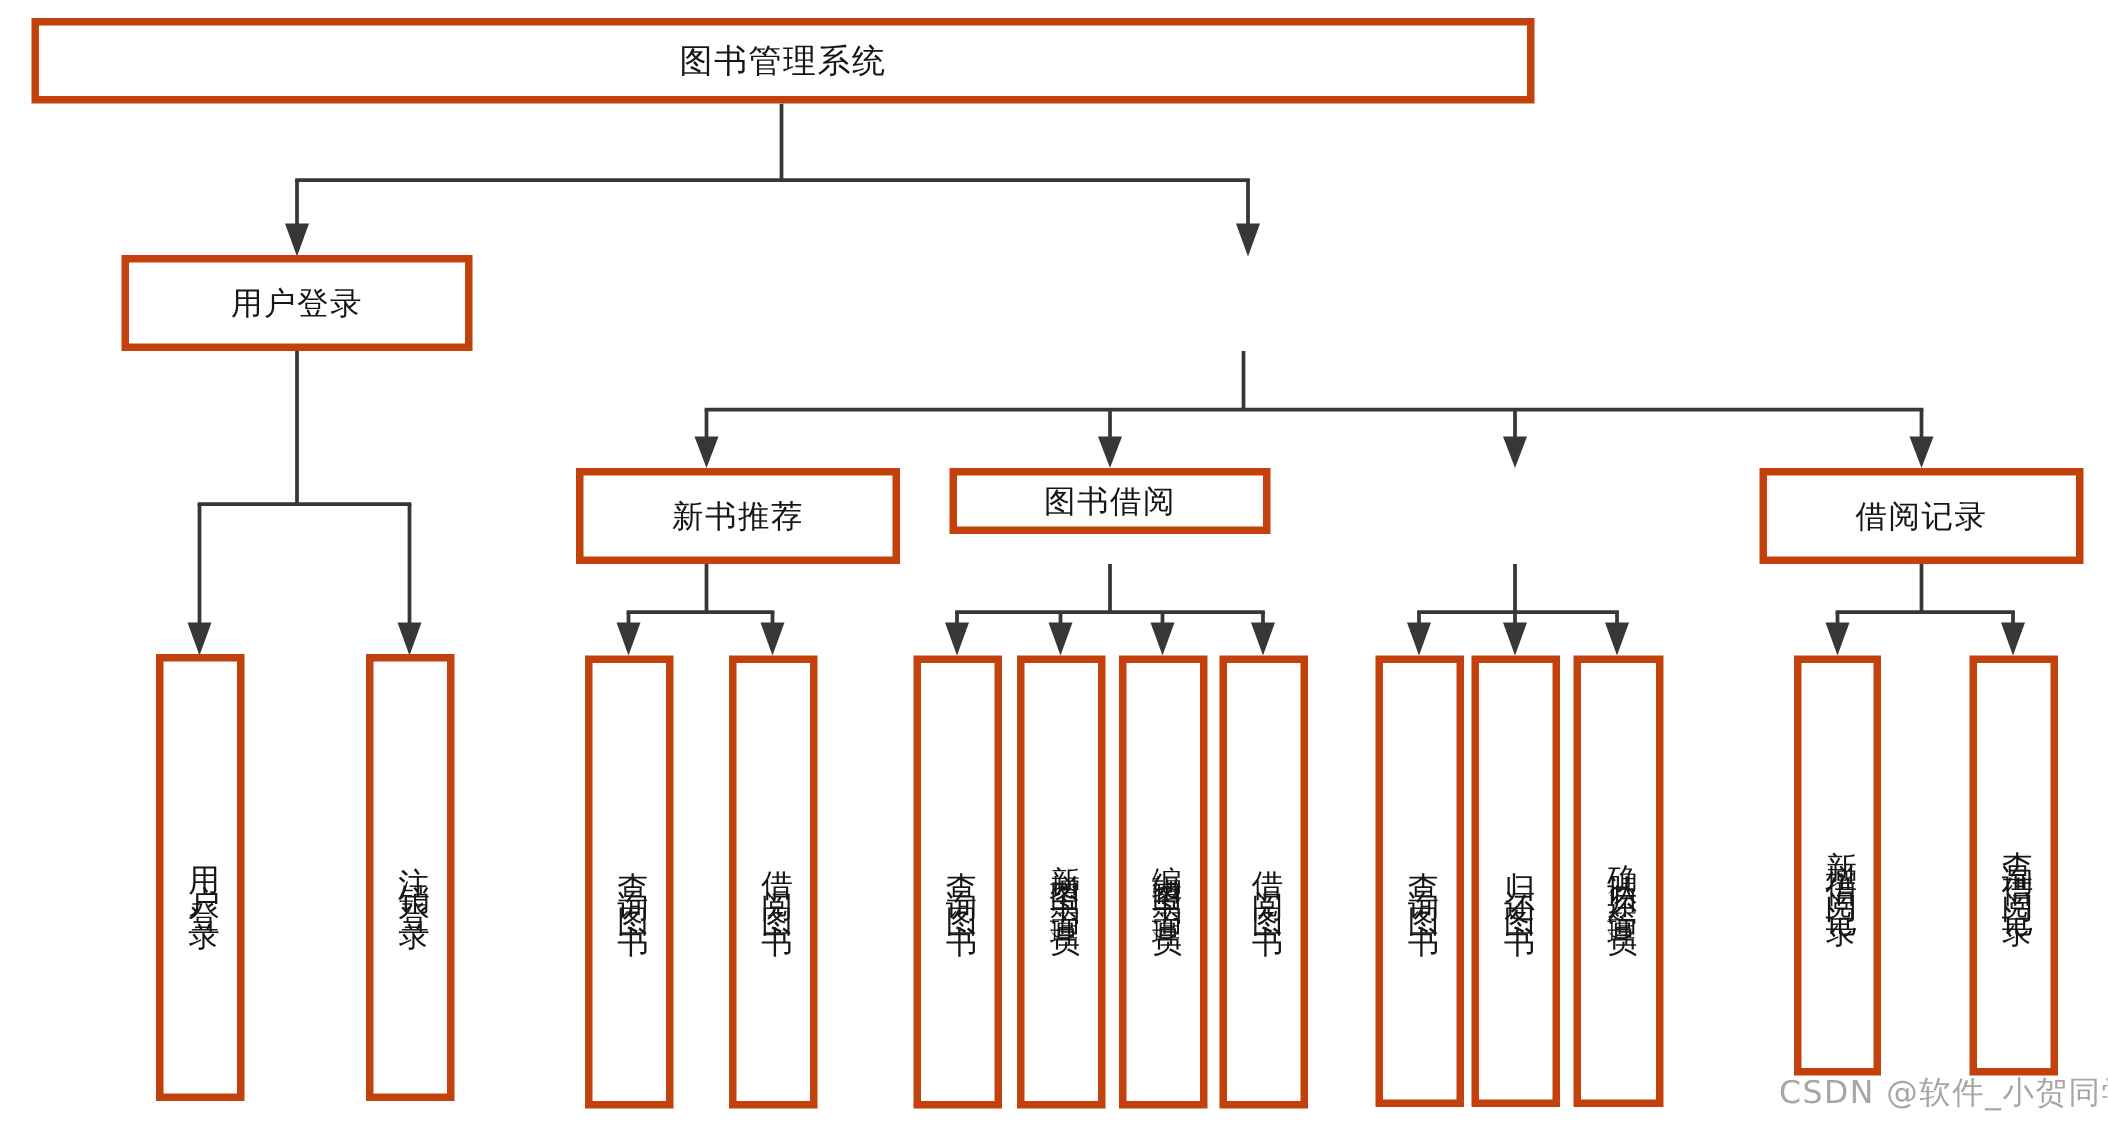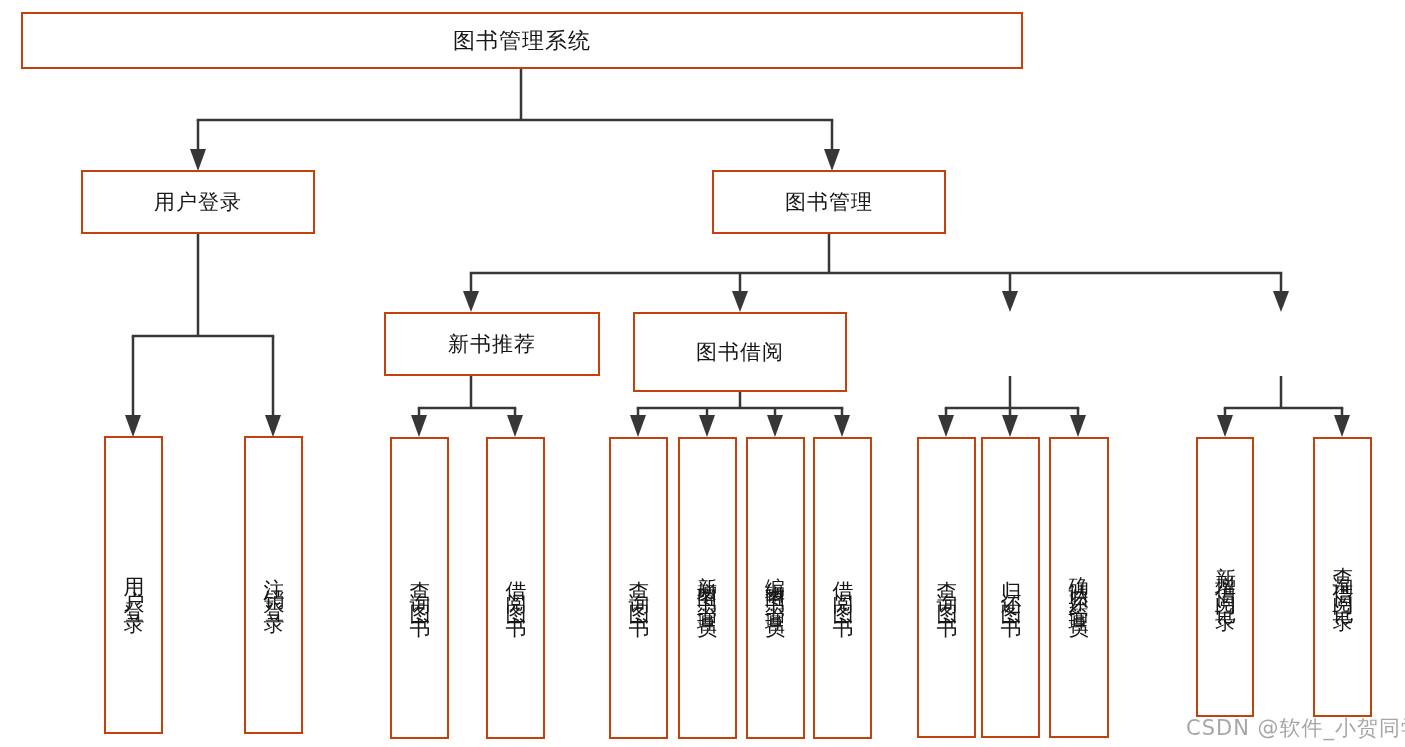--- a/index.html
+++ b/index.html
@@ -6,24 +6,25 @@
   html, body { background: #ffffff; }
   body {
     font-family: "DejaVu Sans", "Liberation Sans", sans-serif;
     width: 1405px; height: 747px; position: relative; overflow: hidden;
   }
   #canvas { position: absolute; inset: 0; width: 1405px; height: 747px; background: #ffffff; }
   #connectors { position: absolute; left: 0; top: 0; width: 1405px; height: 747px; z-index: 1; }
   .node {
     position: absolute; z-index: 2;
     background: #ffffff;
-    border: 2px solid #c2410c;
+    border: 5px solid #c2410c;
     color: #161616;
     display: flex; align-items: center; justify-content: center;
     text-align: center;
+    font-family: Liberation Mono, monospace;
   }
   .node.root  { font-size: 22px; letter-spacing: 1px; }
   .node.lvl   { font-size: 21px; letter-spacing: 1px; }
   .node.leaf  { z-index: 2; }
   .leaf .vtext {
     writing-mode: vertical-rl;
     text-orientation: mixed;
     font-size: 21px;
     letter-spacing: 12px;
     color: #161616;
@@ -118,29 +119,29 @@
     </g>
   </svg>
 
   <div class="node root" style="left:21px; top:12px; width:1002px; height:57px;">
     <span>图书管理系统</span>
   </div>
 
   <div class="node lvl" style="left:81px; top:170px; width:234px; height:64px;">
     <span>用户登录</span>
   </div>
-  <div class="node lvl" style="left:712px; top:170px; width:234px; height:64px;">
-    <span>图书管理</span>
-  </div>
 
   <div class="node lvl" style="left:384px; top:312px; width:216px; height:64px;">
     <span>新书推荐</span>
   </div>
-  <div class="node lvl" style="left:633px; top:312px; width:214px; height:80px;">
+  <div class="node lvl" style="left:633px; top:312px; width:214px; height:44px;">
     <span>图书借阅</span>
+  </div>
+  <div class="node lvl" style="left:1173px; top:312px; width:216px; height:64px;">
+    <span>借阅记录</span>
   </div>
 
   <div class="node leaf" style="left:104px; top:436px; width:59px; height:298px;">
     <span class="vtext">用户登录</span>
   </div>
   <div class="node leaf" style="left:244px; top:436px; width:59px; height:298px;">
     <span class="vtext">注销登录</span>
   </div>
 
   <div class="node leaf" style="left:390px; top:437px; width:59px; height:302px;">

